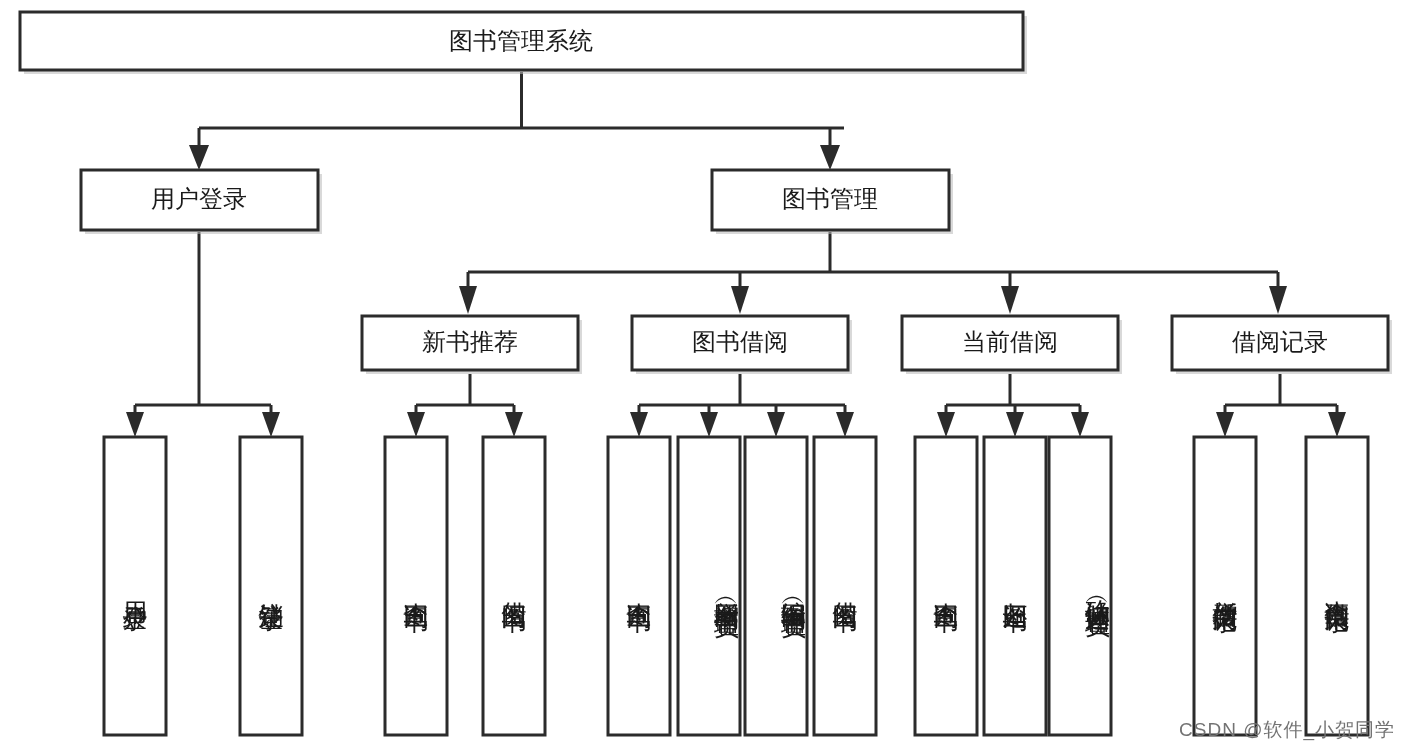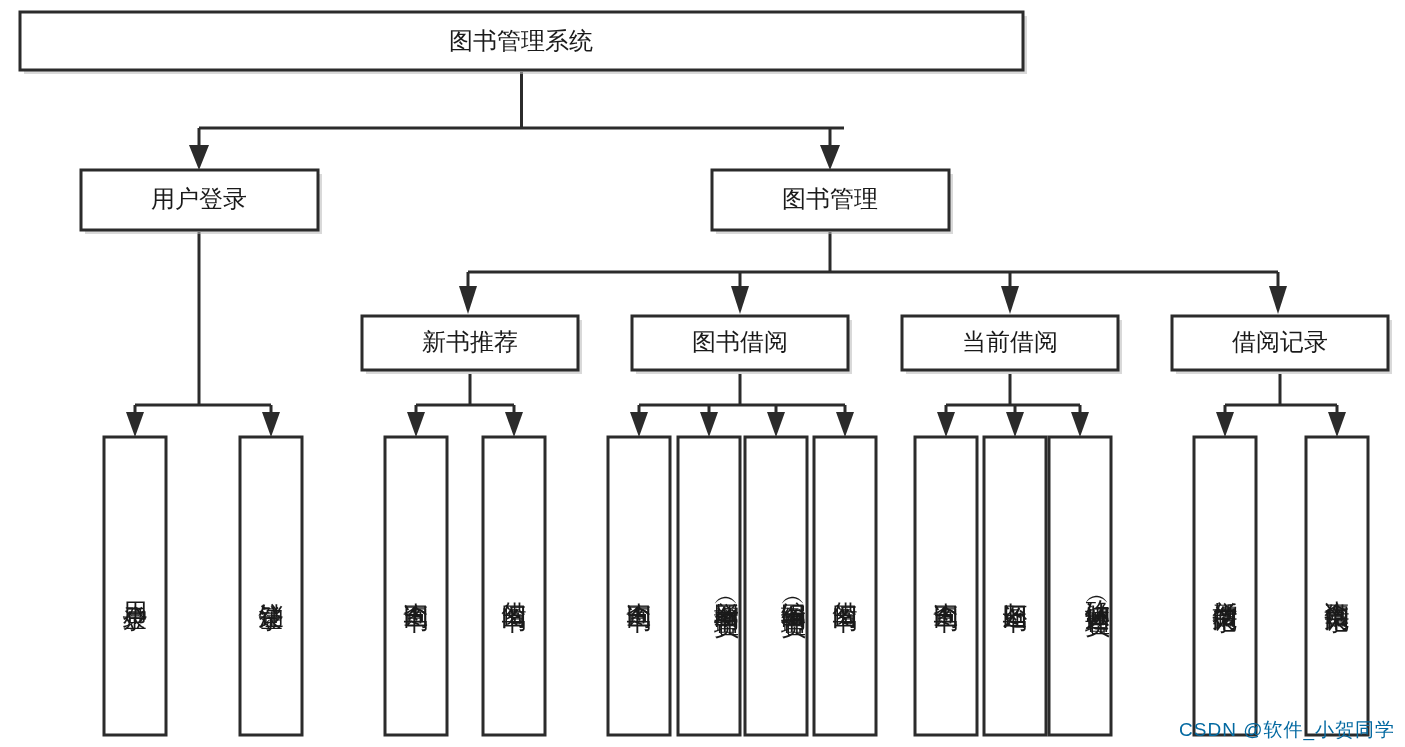--- a/index.html
+++ b/index.html
@@ -75,21 +75,21 @@
     color: #1a1a1a;
     pointer-events: none;
     text-align: center;
   }
   .watermark {
     position: absolute;
     right: 10px;
     bottom: 4px;
     font-family: "Liberation Sans", "DejaVu Sans", sans-serif;
     font-size: 19px;
-    color: #0369a1;
+    color: #737373;
     letter-spacing: 1px;
     user-select: none;
     white-space: nowrap;
   }
 </style>
 </head>
 <body>
 
 <div id="diagram-root">
 

